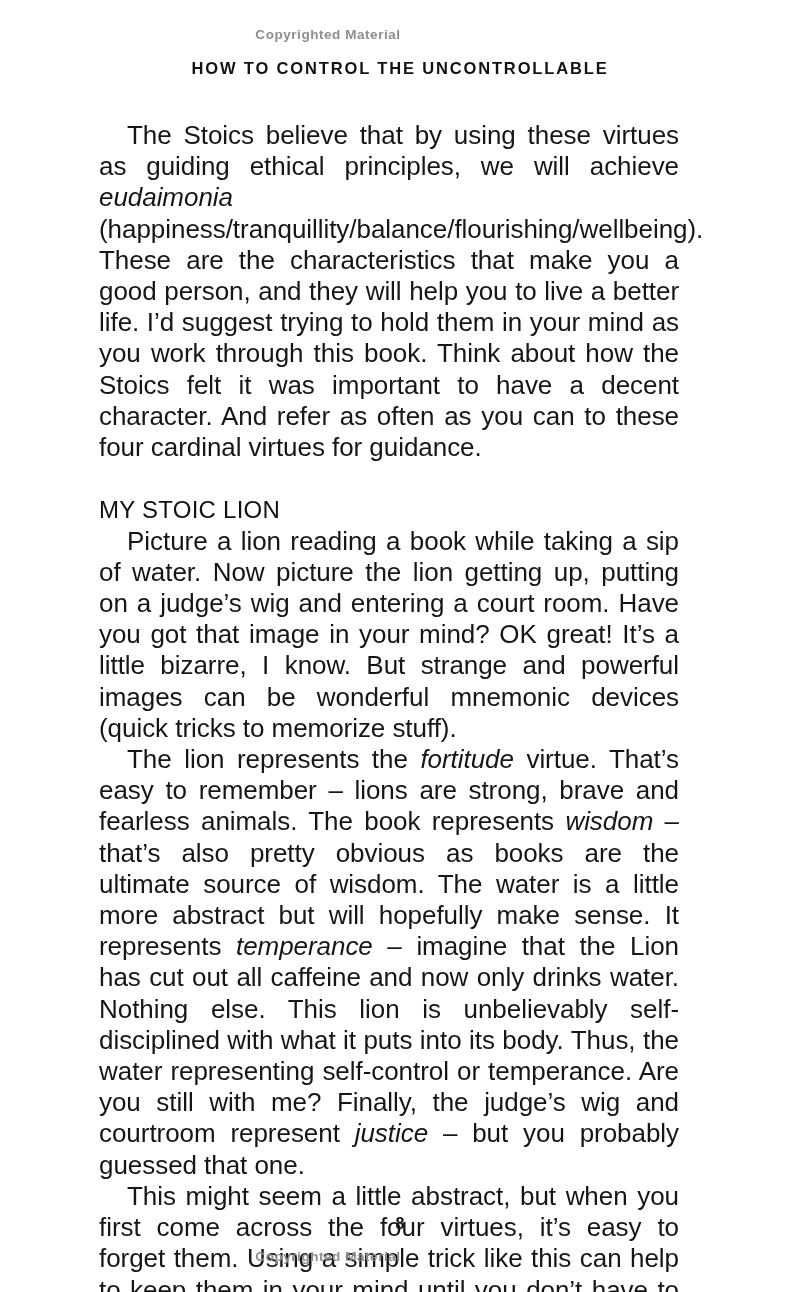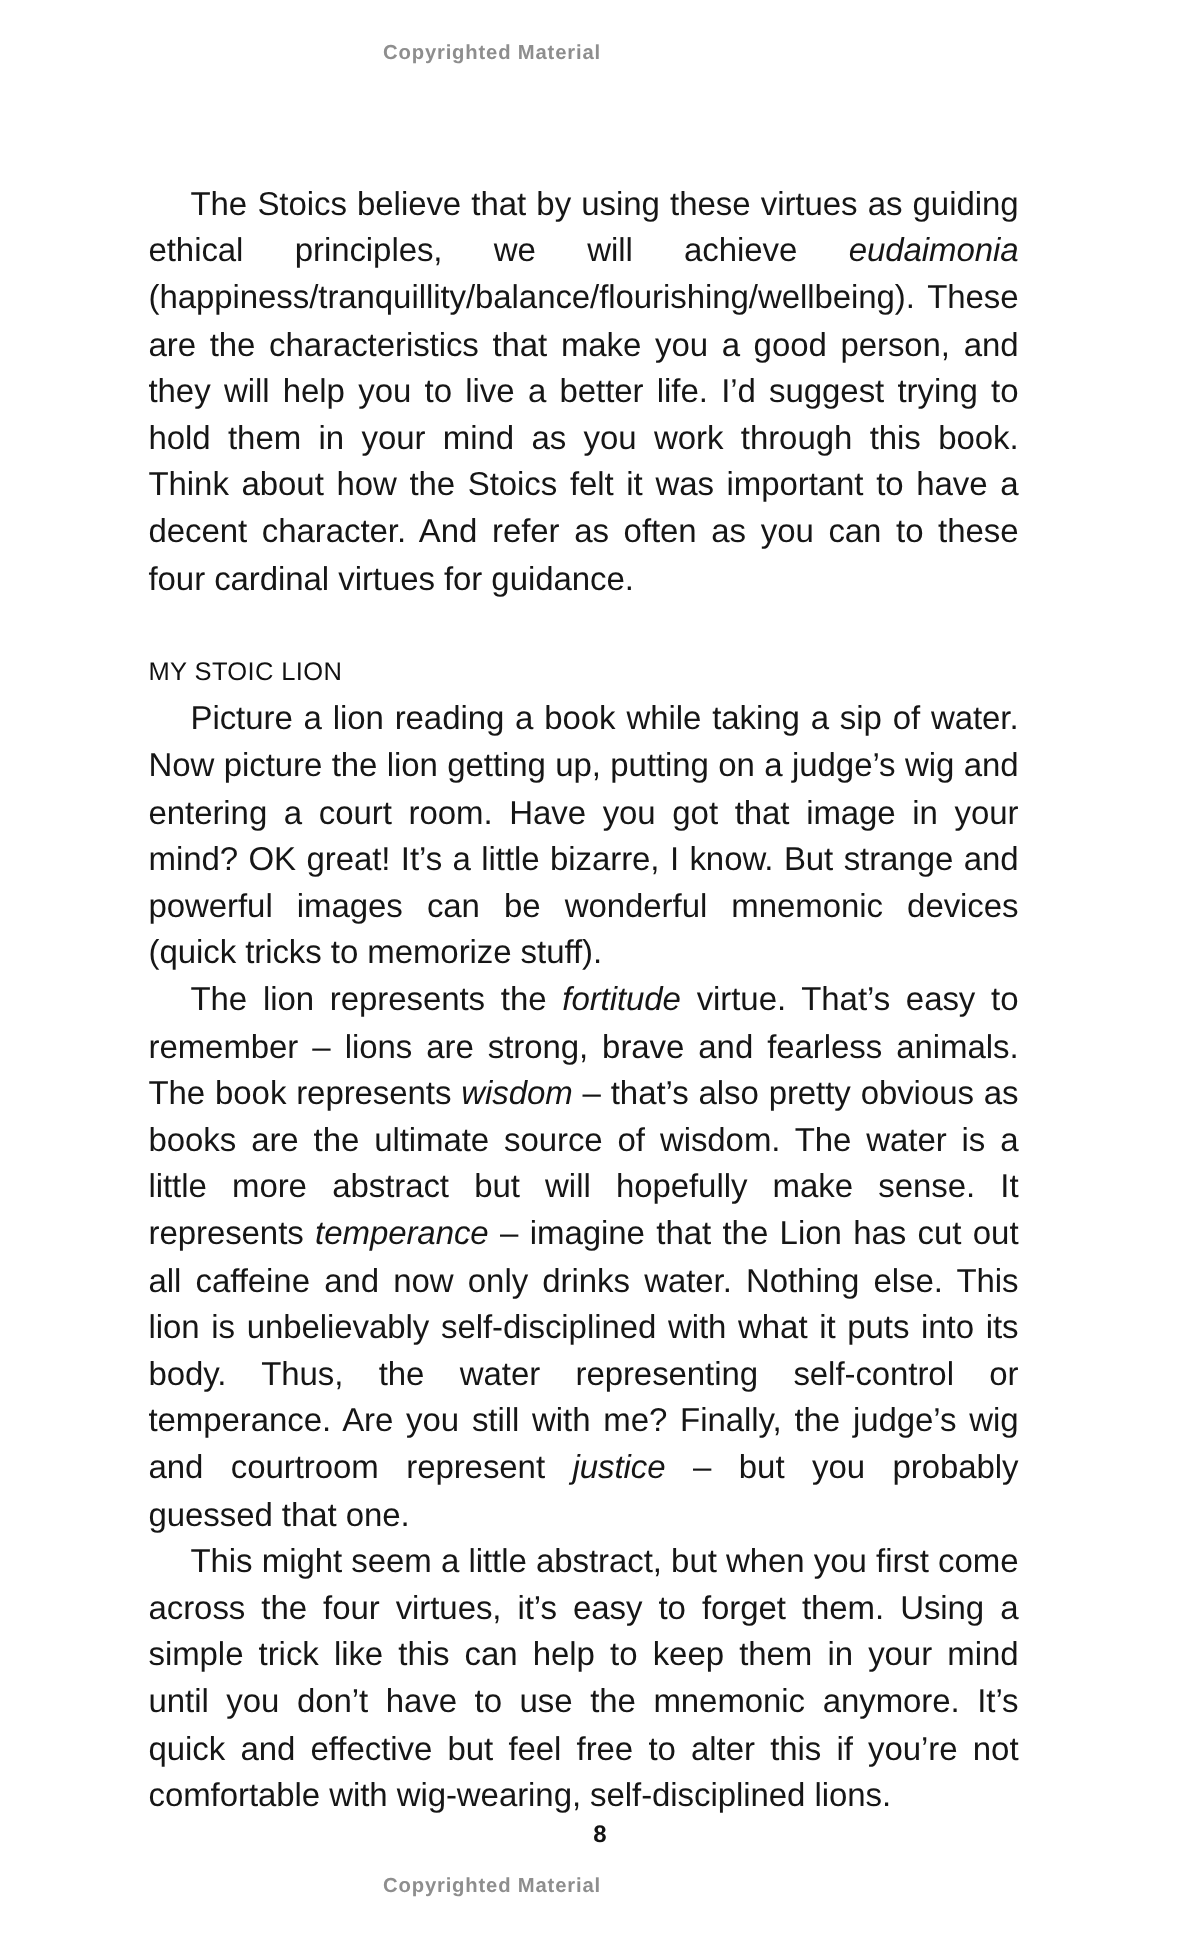--- a/index.html
+++ b/index.html
@@ -56,34 +56,34 @@
   
   .text-column {
     position: absolute;
     left: 99px;
     top: 120px;
     width: 580px;
   }
 
   p.body-par {
     margin: 0;
-    font-size: 22px;
+    font-size: 26px;
     line-height: 31.2px;
     text-align: justify;
     text-justify: inter-word;
     color: #161616;
     hyphens: manual;
     letter-spacing: -0.05px;
   }
   p.body-par.indent { text-indent: 28px; }
   p.body-par.no-indent { text-indent: 0; }
 
   .section-heading {
     margin: 0;
-    font-size: 17px;
+    font-size: 24px;
     font-weight: 400;
     line-height: 31.2px;
     color: #121212;
     letter-spacing: 0.25px;
   }
 
   .spacer-par { height: 31.2px; }
 
   em { font-style: italic; }
 
@@ -99,20 +99,21 @@
     color: #121212;
   }
 </style>
 </head>
 <body>
 
 <div class="page">
 
   <div class="watermark watermark-top">Copyrighted Material</div>
 
+  <div class="running-head">HOW TO CONTROL THE UNCONTROLLABLE</div>
 
   <div class="text-column">
 
     <p class="body-par indent"><span>The Stoics believe that by using these virtues as guiding ethical principles, we will achieve </span><em>eudaimonia</em><span> (happiness/tranquillity/balance/flourishing/wellbeing). These are the characteristics that make you a good person, and they will help you to live a better life. I’d suggest trying to hold them in your mind as you work through this book. Think about how the Stoics felt it was important to have a decent character. And refer as often as you can to these four cardinal virtues for guidance.</span></p>
 
     <div class="spacer-par"></div>
 
     <h2 class="section-heading">MY STOIC LION</h2>
 
 

